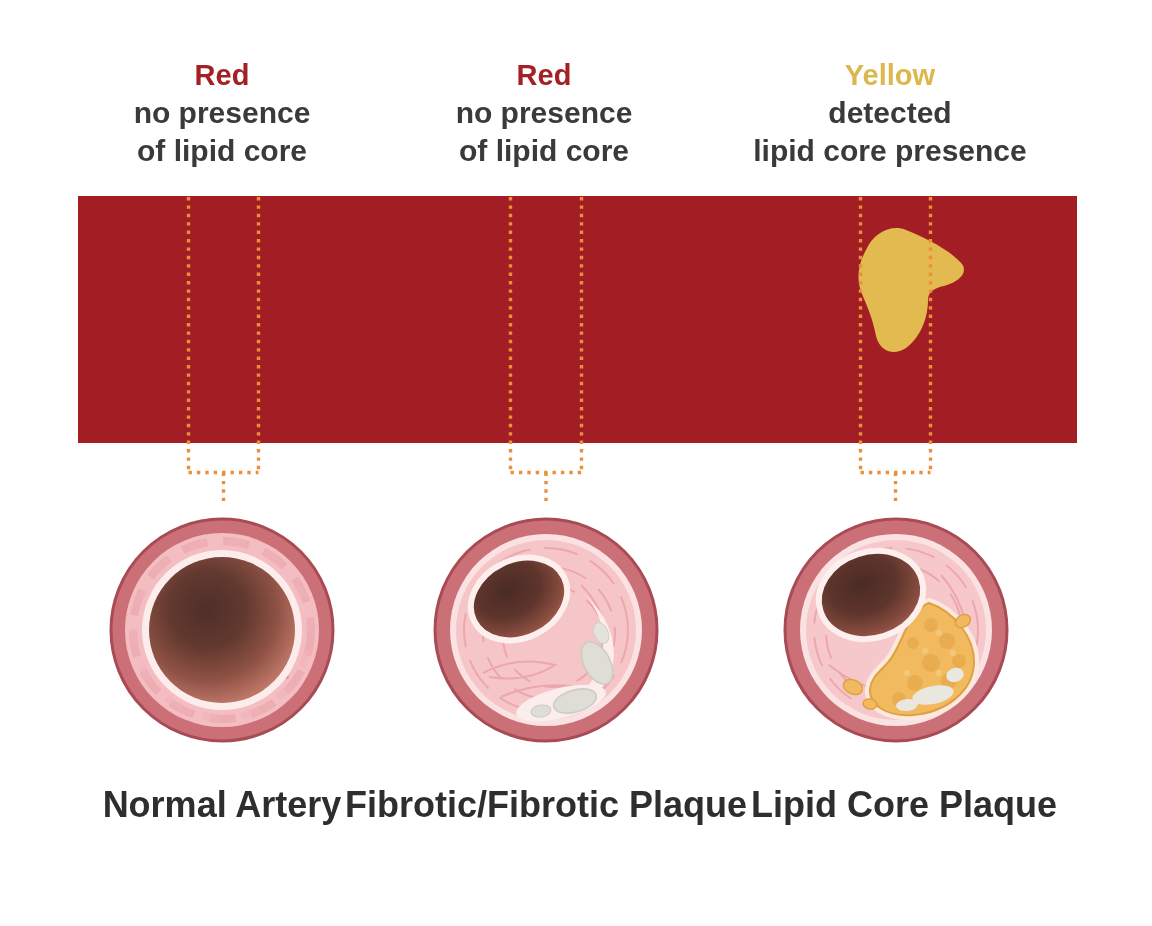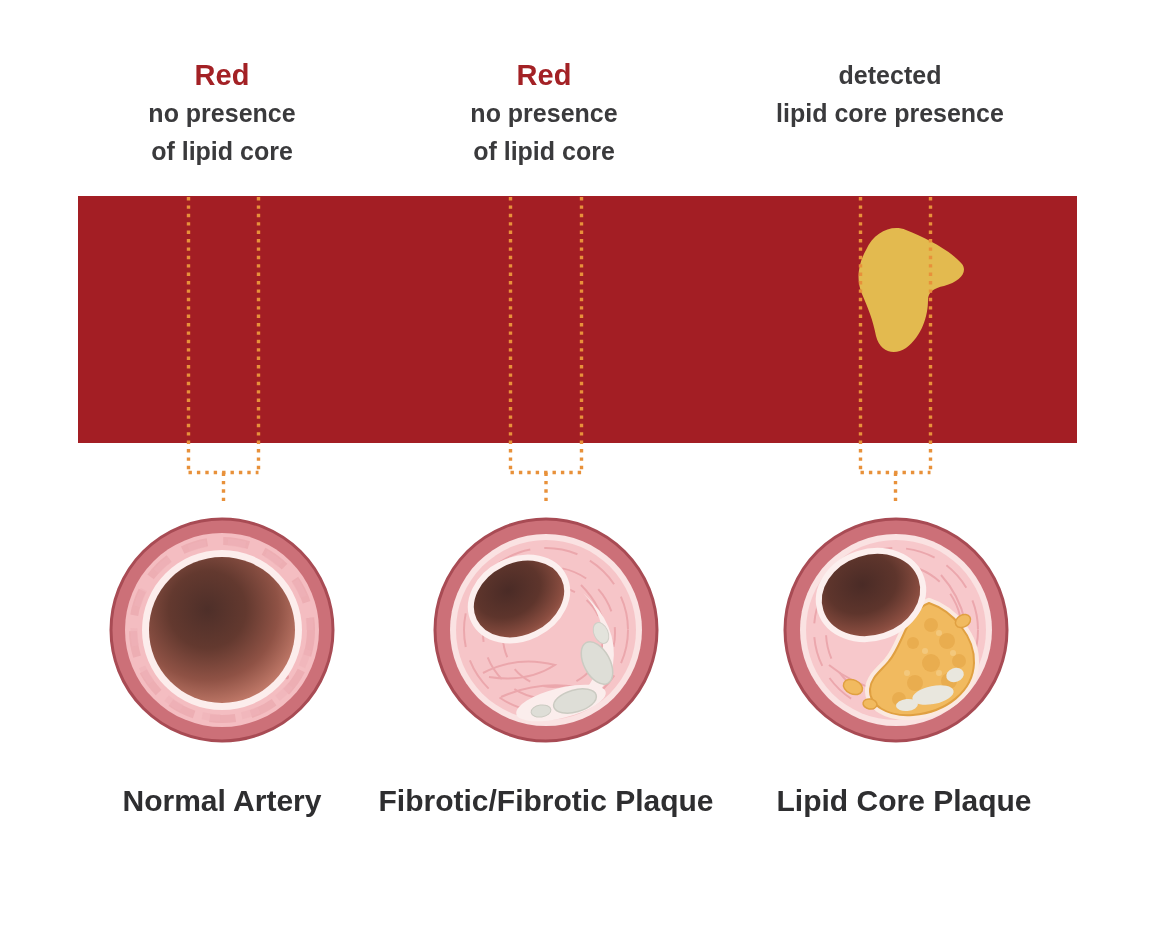--- a/index.html
+++ b/index.html
@@ -30,21 +30,21 @@
     width: 340px;
   }
   .label-heading {
     font-size: 29px;
     font-weight: bold;
     line-height: 38px;
   }
   .tone-red    { color: var(--label-red); }
   .tone-yellow { color: var(--label-yellow); }
   .label-line {
-    font-size: 25px;
+    font-size: 30px;
     font-weight: bold;
     line-height: 38px;
     color: var(--text-dark);
   }
 
   
   .band {
     position: absolute;
     left: 78px;
     top: 196px;
@@ -84,21 +84,21 @@
   }
   .artery-1 { left: 107px; }
   .artery-2 { left: 431px; }
   .artery-3 { left: 781px; }
 
   
   .caption {
     position: absolute;
     top: 784px;
     transform: translateX(-50%);
-    font-size: 30px;
+    font-size: 36px;
     font-weight: bold;
     color: var(--caption-dark);
     white-space: nowrap;
     text-align: center;
   }
 </style>
 </head>
 <body>
 
 <div class="canvas">
@@ -109,20 +109,21 @@
     <div class="label-line">of lipid core</div>
   </div>
 
   <div class="top-label" style="left:544px">
     <div class="label-heading tone-red">Red</div>
     <div class="label-line">no presence</div>
     <div class="label-line">of lipid core</div>
   </div>
 
   <div class="top-label" style="left:890px">
+    <div class="label-heading tone-yellow">Yellow</div>
     <div class="label-line">detected</div>
     <div class="label-line">lipid core presence</div>
   </div>
 
   <div class="band">
     <svg class="blob-svg" viewBox="0 0 122 138" aria-hidden="true">
       <path class="blob-path" d="M18 28 C 26 10, 44 2, 58 8 C 78 16, 102 28, 114 42 C 120 50, 112 60, 96 64 C 86 66, 80 70, 80 78 C 80 94, 74 114, 58 126 C 46 134, 32 130, 28 114 C 25 98, 20 86, 14 72 C 8 58, 10 42, 18 28 Z"></path>
     </svg>
   </div>
 

